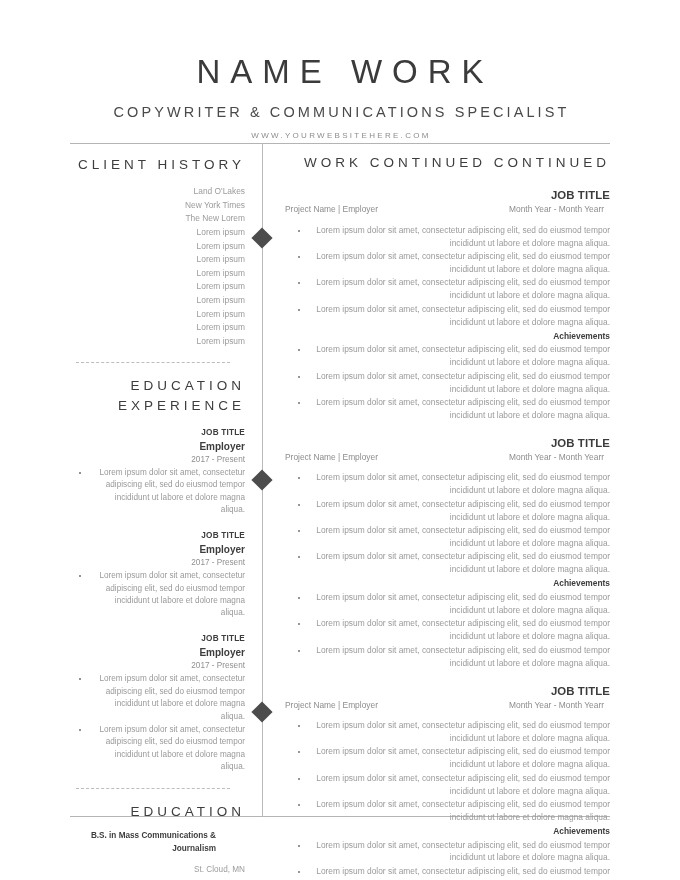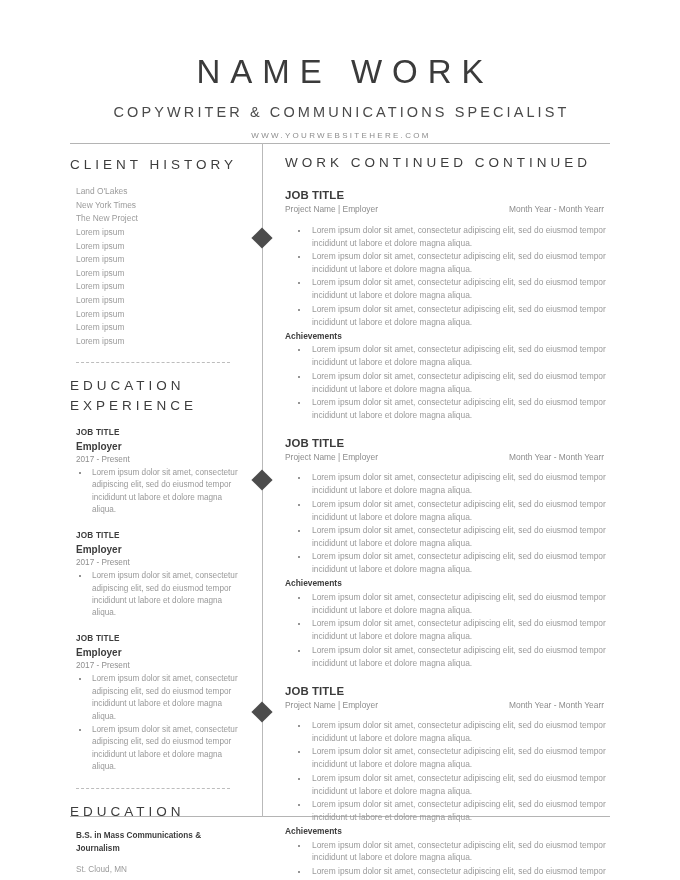--- a/index.html
+++ b/index.html
@@ -93,20 +93,21 @@
   .diamond.d2 { top: 480px; }
   .diamond.d3 { top: 712px; }
 
   
   .columns {
     position: absolute;
     left: 0;
     top: 143px;
     width: 680px;
     height: 674px;
+    text-align: right;
   }
   .col-left {
     position: absolute;
     left: 70px;
     top: 0;
     width: 175px;
   }
   .col-right {
     position: absolute;
     left: 285px;
@@ -268,21 +269,21 @@
 
   <div class="columns">
 
     <div class="col-left">
 
       <div>
         <div class="sec-head">CLIENT HISTORY</div>
         <ul class="client-list" id="client-list">
             <li>Land O'Lakes</li>
             <li>New York Times</li>
-            <li>The New Project</li>
+            <li>The New Lorem</li>
             <li>Lorem ipsum</li>
             <li>Lorem ipsum</li>
             <li>Lorem ipsum</li>
             <li>Lorem ipsum</li>
             <li>Lorem ipsum</li>
             <li>Lorem ipsum</li>
             <li>Lorem ipsum</li>
             <li>Lorem ipsum</li>
             <li>Lorem ipsum</li>
           </ul>

